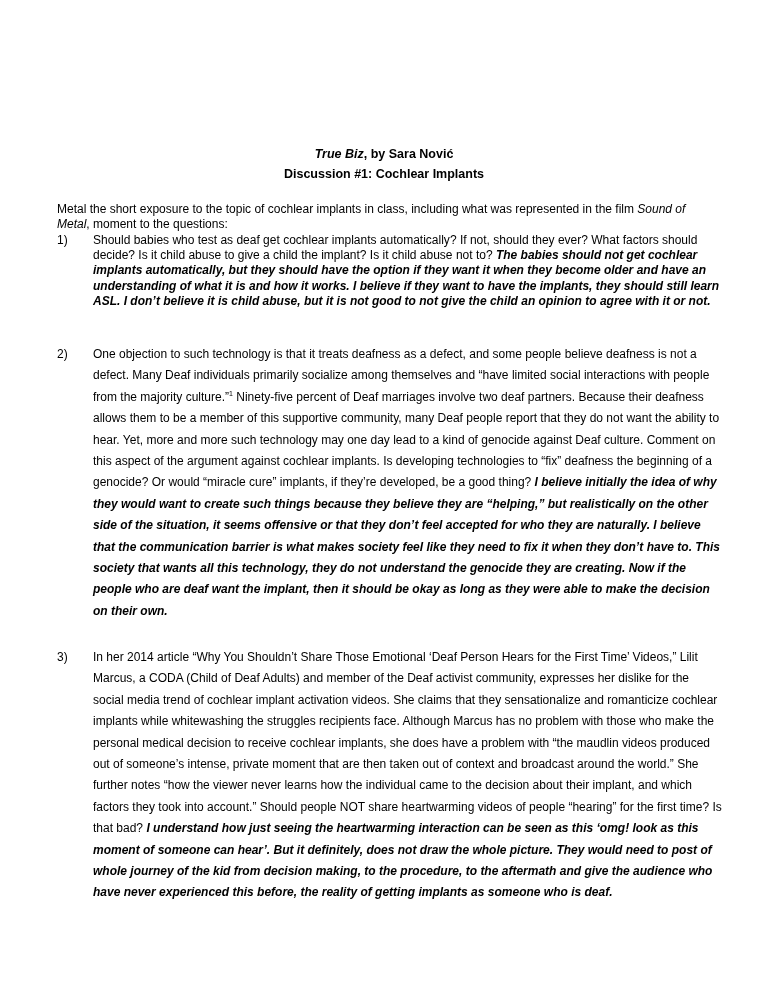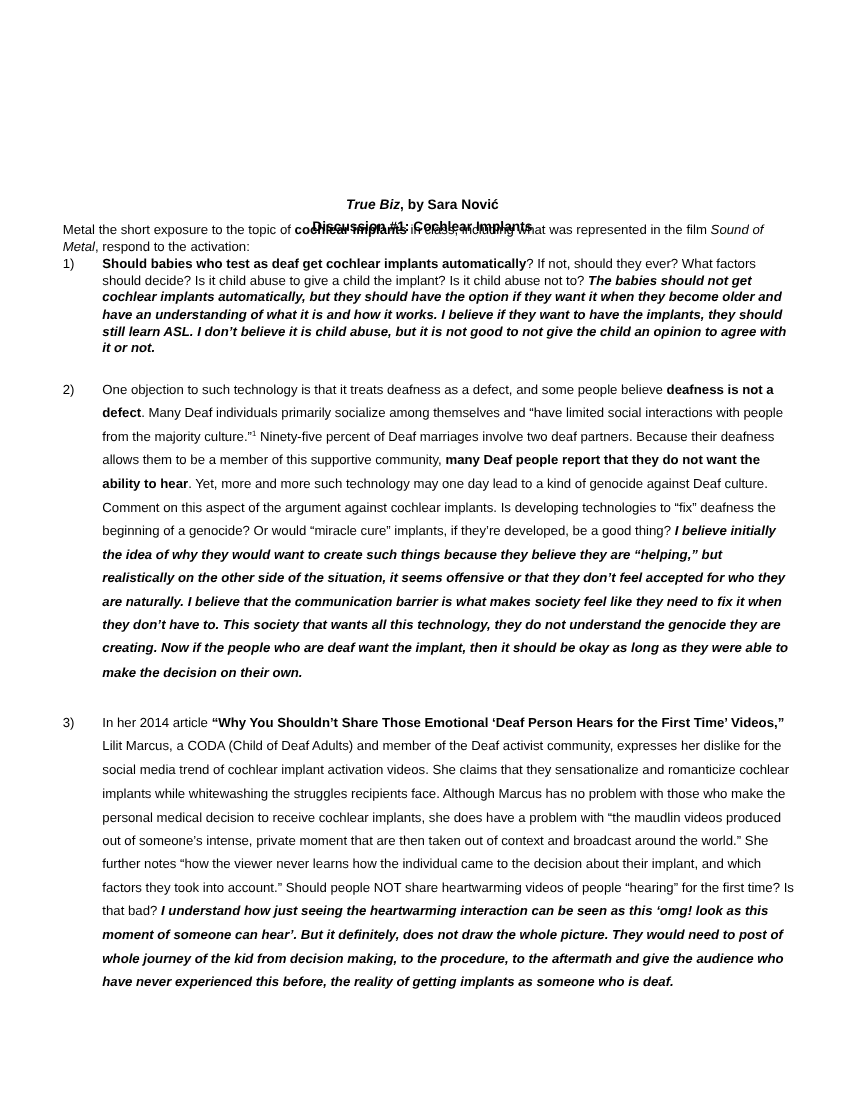--- a/index.html
+++ b/index.html
@@ -1,40 +1,40 @@
 <!DOCTYPE html>
 <html><head>
 <meta charset="utf-8">
 <style>
   html,body{margin:0;padding:0;background:#ffffff;}
   body{width:768px;height:994px;position:relative;overflow:hidden;font-family:"Liberation Sans",sans-serif;color:#000;}
   .page{position:absolute;left:0;top:0;width:768px;height:994px;}
-  .title{position:absolute;left:0;width:768px;text-align:center;font-size:12.5px;font-weight:bold;margin-top:32px;}
+  .title{position:absolute;left:0;width:768px;text-align:center;font-size:12.5px;font-weight:bold;}
   .t1{top:147px;}
   .t2{top:167px;}
   .intro{position:absolute;left:57px;top:202px;width:660px;font-size:12px;line-height:15px;}
   .q{position:absolute;left:57px;width:666px;font-size:12px;}
   .q .num{position:absolute;left:0;top:0;}
   .q .body{margin-left:36px;}
   .q1{top:233px;line-height:15.2px;}
   .q2{top:344px;line-height:21.4px;}
   .q3{top:647px;line-height:21.4px;}
   .ans{font-weight:bold;font-style:italic;}
-  b{font-weight:bold;}
+  b{font-weight:normal;}
   sup{font-size:7px;vertical-align:super;line-height:0;}
 </style>
 </head>
 <body>
 
 <div class="page">
 
   <div class="title t1"><i>True Biz</i><span>, by Sara Nović</span></div>
   <div class="title t2">Discussion #1: Cochlear Implants</div>
 
-  <div class="intro"><span>Metal the short exposure to the topic of </span><b>cochlear implants</b><span> in class, including what was represented in the film </span><i>Sound of Metal</i><span>, respond to the activation:</span></div>
+  <div class="intro"><span>Metal the short exposure to the topic of </span><b>cochlear implants</b><span> in class, including what was represented in the film </span><i>Sound of Metal</i><span>, moment to the questions:</span></div>
 
   <div class="q q1">
     <span class="num">1)</span>
     <div class="body"><b>Should babies who test as deaf get cochlear implants automatically</b><span>? If not, should they ever? What factors should decide? Is it child abuse to give a child the implant? Is it child abuse not to? </span><span class="ans">The babies should not get cochlear implants automatically, but they should have the option if they want it when they become older and have an understanding of what it is and how it works. I believe if they want to have the implants, they should still learn ASL. I don’t believe it is child abuse, but it is not good to not give the child an opinion to agree with it or not.</span></div>
   </div>
 
   <div class="q q2">
     <span class="num">2)</span>
     <div class="body"><span>One objection to such technology is that it treats deafness as a defect, and some people believe </span><b>deafness is not a defect</b><span>. Many Deaf individuals primarily socialize among themselves and “have limited social interactions with people from the majority culture.”</span><sup>1</sup><span> Ninety-five percent of Deaf marriages involve two deaf partners. Because their deafness allows them to be a member of this supportive community, </span><b>many Deaf people report that they do not want the ability to hear</b><span>. Yet, more and more such technology may one day lead to a kind of genocide against Deaf culture. Comment on this aspect of the argument against cochlear implants. Is developing technologies to “fix” deafness the beginning of a genocide? Or would “miracle cure” implants, if they’re developed, be a good thing? </span><span class="ans">I believe initially the idea of why they would want to create such things because they believe they are “helping,” but realistically on the other side of the situation, it seems offensive or that they don’t feel accepted for who they are naturally. I believe that the communication barrier is what makes society feel like they need to fix it when they don’t have to. This society that wants all this technology, they do not understand the genocide they are creating. Now if the people who are deaf want the implant, then it should be okay as long as they were able to make the decision on their own.</span></div>
   </div>

